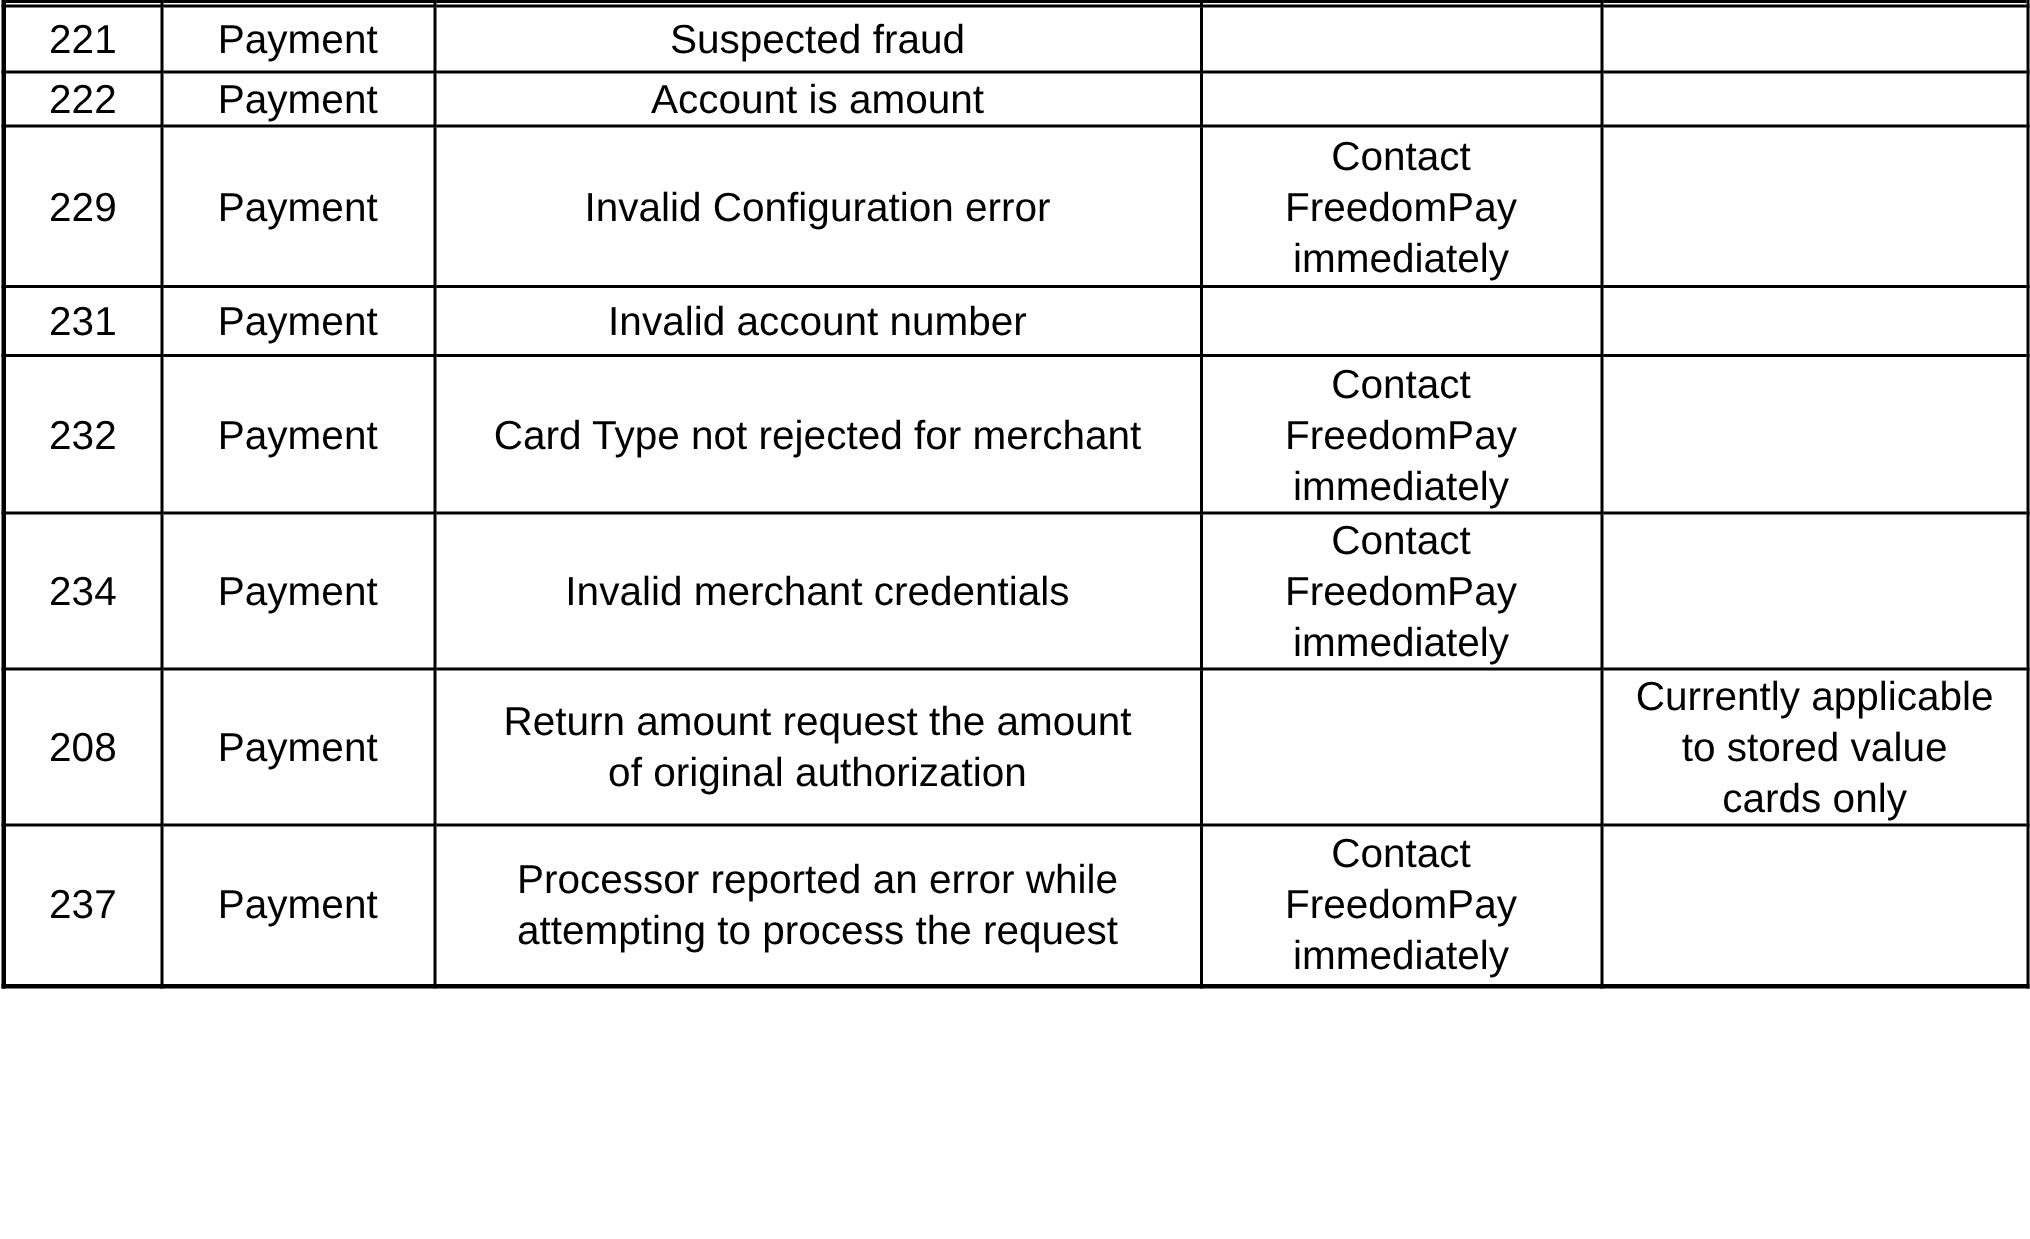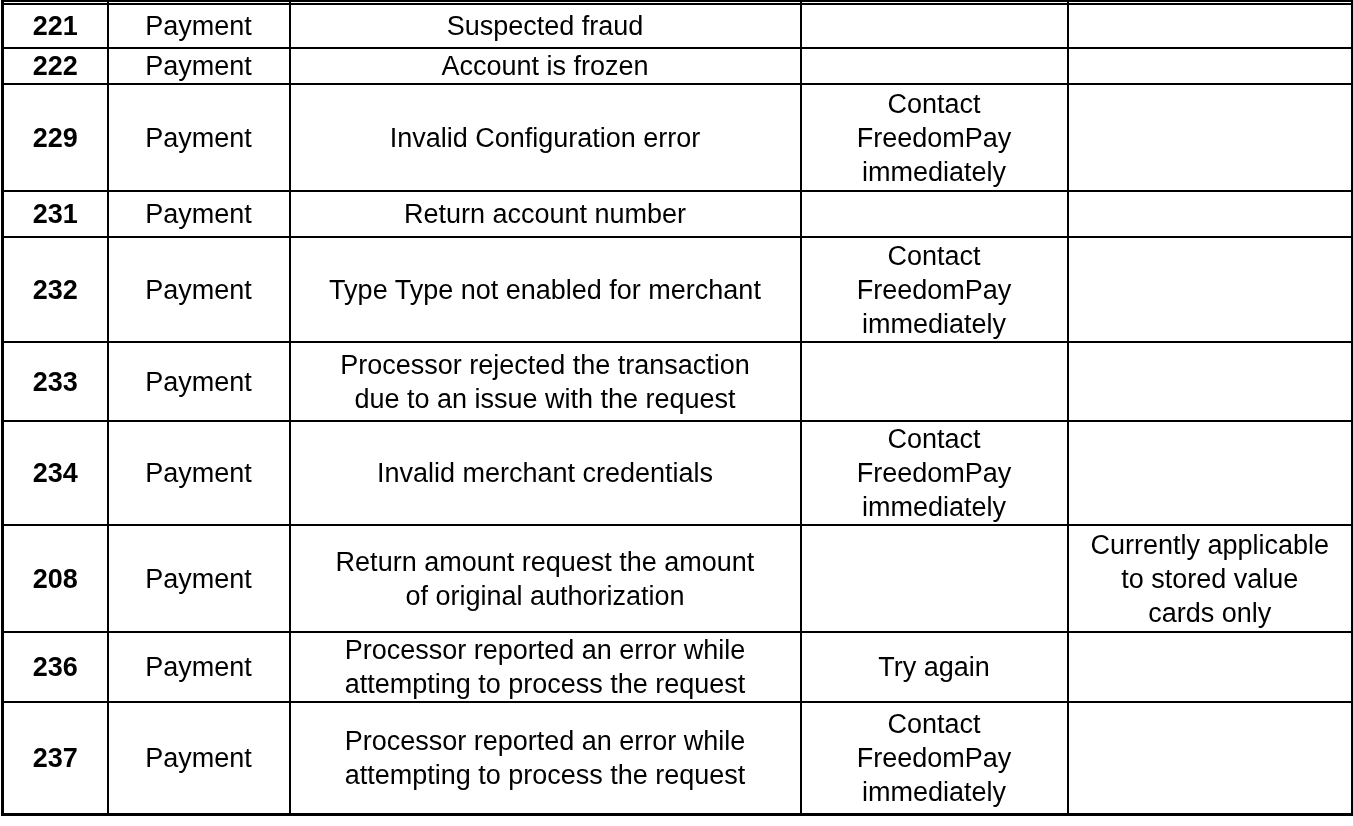--- a/index.html
+++ b/index.html
@@ -23,21 +23,21 @@
     border: 2px solid #000;
     text-align: center;
     vertical-align: middle;
     font-size: 27px;
     line-height: 34px;
     color: #000;
     white-space: pre-line;
     padding: 0 4px;
     overflow: hidden;
   }
-  td.code { font-weight: 700; }
+  td.code { font-weight: 400; }
   
   col.c-code  { width: 105px; }
   col.c-cat   { width: 182px; }
   col.c-desc  { width: 511px; }
   col.c-act   { width: 267px; }
   col.c-note  { width: 285px; }
   
   tbody tr:nth-child(1)  { height: 3px;  }
   tbody tr:nth-child(2)  { height: 44px; }
   tbody tr:nth-child(3)  { height: 32px; }
@@ -75,61 +75,53 @@
     <td class="code">221</td>
     <td>Payment</td>
     <td>Suspected fraud</td>
     <td></td>
     <td></td>
   </tr>
 
   <tr>
     <td class="code">222</td>
     <td>Payment</td>
-    <td>Account is frozen</td>
+    <td>Account is amount</td>
     <td></td>
     <td></td>
   </tr>
 
   <tr>
     <td class="code">229</td>
     <td>Payment</td>
     <td>Invalid Configuration error</td>
     <td>Contact
 FreedomPay
 immediately</td>
     <td></td>
   </tr>
 
   <tr>
     <td class="code">231</td>
     <td>Payment</td>
-    <td>Return account number</td>
+    <td>Invalid account number</td>
     <td></td>
     <td></td>
   </tr>
 
   <tr>
     <td class="code">232</td>
     <td>Payment</td>
-    <td>Type Type not enabled for merchant</td>
+    <td>Card Type not rejected for merchant</td>
     <td>Contact
 FreedomPay
 immediately</td>
     <td></td>
   </tr>
 
-  <tr>
-    <td class="code">233</td>
-    <td>Payment</td>
-    <td>Processor rejected the transaction
-due to an issue with the request</td>
-    <td></td>
-    <td></td>
-  </tr>
 
   <tr>
     <td class="code">234</td>
     <td>Payment</td>
     <td>Invalid merchant credentials</td>
     <td>Contact
 FreedomPay
 immediately</td>
     <td></td>
   </tr>
@@ -138,28 +130,20 @@
     <td class="code">208</td>
     <td>Payment</td>
     <td>Return amount request the amount
 of original authorization</td>
     <td></td>
     <td>Currently applicable
 to stored value
 cards only</td>
   </tr>
 
-  <tr>
-    <td class="code">236</td>
-    <td>Payment</td>
-    <td>Processor reported an error while
-attempting to process the request</td>
-    <td>Try again</td>
-    <td></td>
-  </tr>
 
   <tr>
     <td class="code">237</td>
     <td>Payment</td>
     <td>Processor reported an error while
 attempting to process the request</td>
     <td>Contact
 FreedomPay
 immediately</td>
     <td></td>

